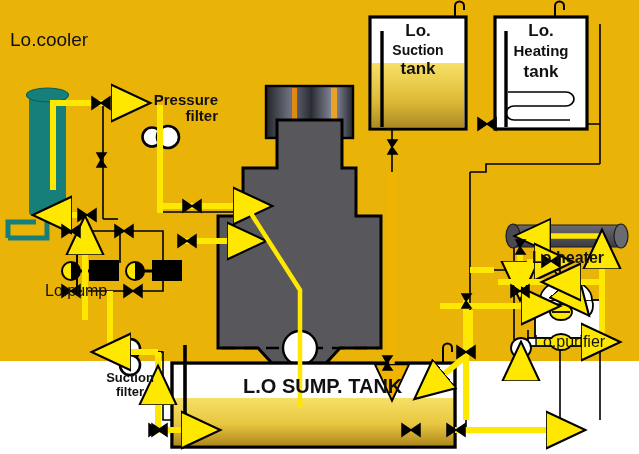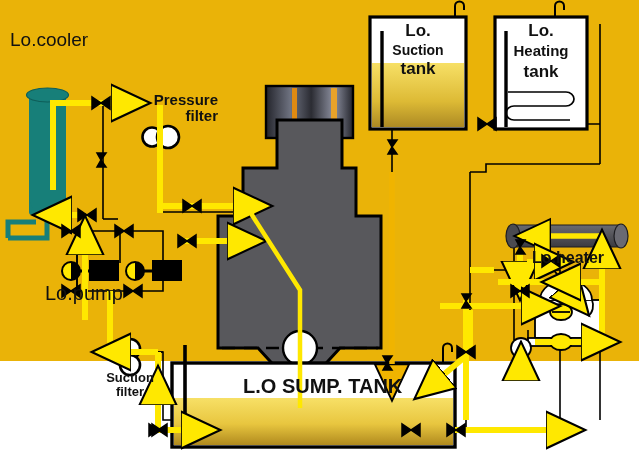--- a/index.html
+++ b/index.html
@@ -319,31 +319,32 @@
         </g>
   </g>
 
 </svg>
 
 <div class="lbl" style="left:10px; top:30px; font-size:19px;">Lo.cooler</div>
 
 <div class="lbl c" style="left:138px; top:92px; width:80px; font-size:15px;text-align:right;">Pressure
 filter</div>
 
-<div class="lbl" style="left:45px; top:283px; font-size:20px;">Lo.pump</div>
+<div class="lbl" style="left:45px; top:283px; font-size:16px;">Lo.pump</div>
 
 <div class="lbl c" style="left:82px; top:371px; width:96px; font-size:13px;">Suction
 filter</div>
 
 <div class="lbl" style="left:243px; top:376px; font-size:20px; font-weight:bold;">L.O SUMP. TANK</div>
 
 <div class="lbl c" style="left:371px; top:22px; width:94px; font-size:17px;">Lo.</div>
 <div class="lbl c" style="left:371px; top:43px; width:94px; font-size:14px; font-weight:bold;">Suction</div>
 <div class="lbl c" style="left:371px; top:60px; width:94px; font-size:17px;">tank</div>
 
 <div class="lbl c" style="left:496px; top:22px; width:90px; font-size:17px;">Lo.</div>
 <div class="lbl c" style="left:496px; top:43px; width:90px; font-size:15px;">Heating</div>
 <div class="lbl c" style="left:496px; top:63px; width:90px; font-size:17px;">tank</div>
 
 <div class="lbl c" style="left:512px; top:218px; width:112px; font-size:16px;margin-top:32px;">Lo.heater</div>
 
+<div class="lbl" style="left:534px; top:334px; font-size:16px;">Lo.purifier</div>
 
 </div>
 
 </body></html>

